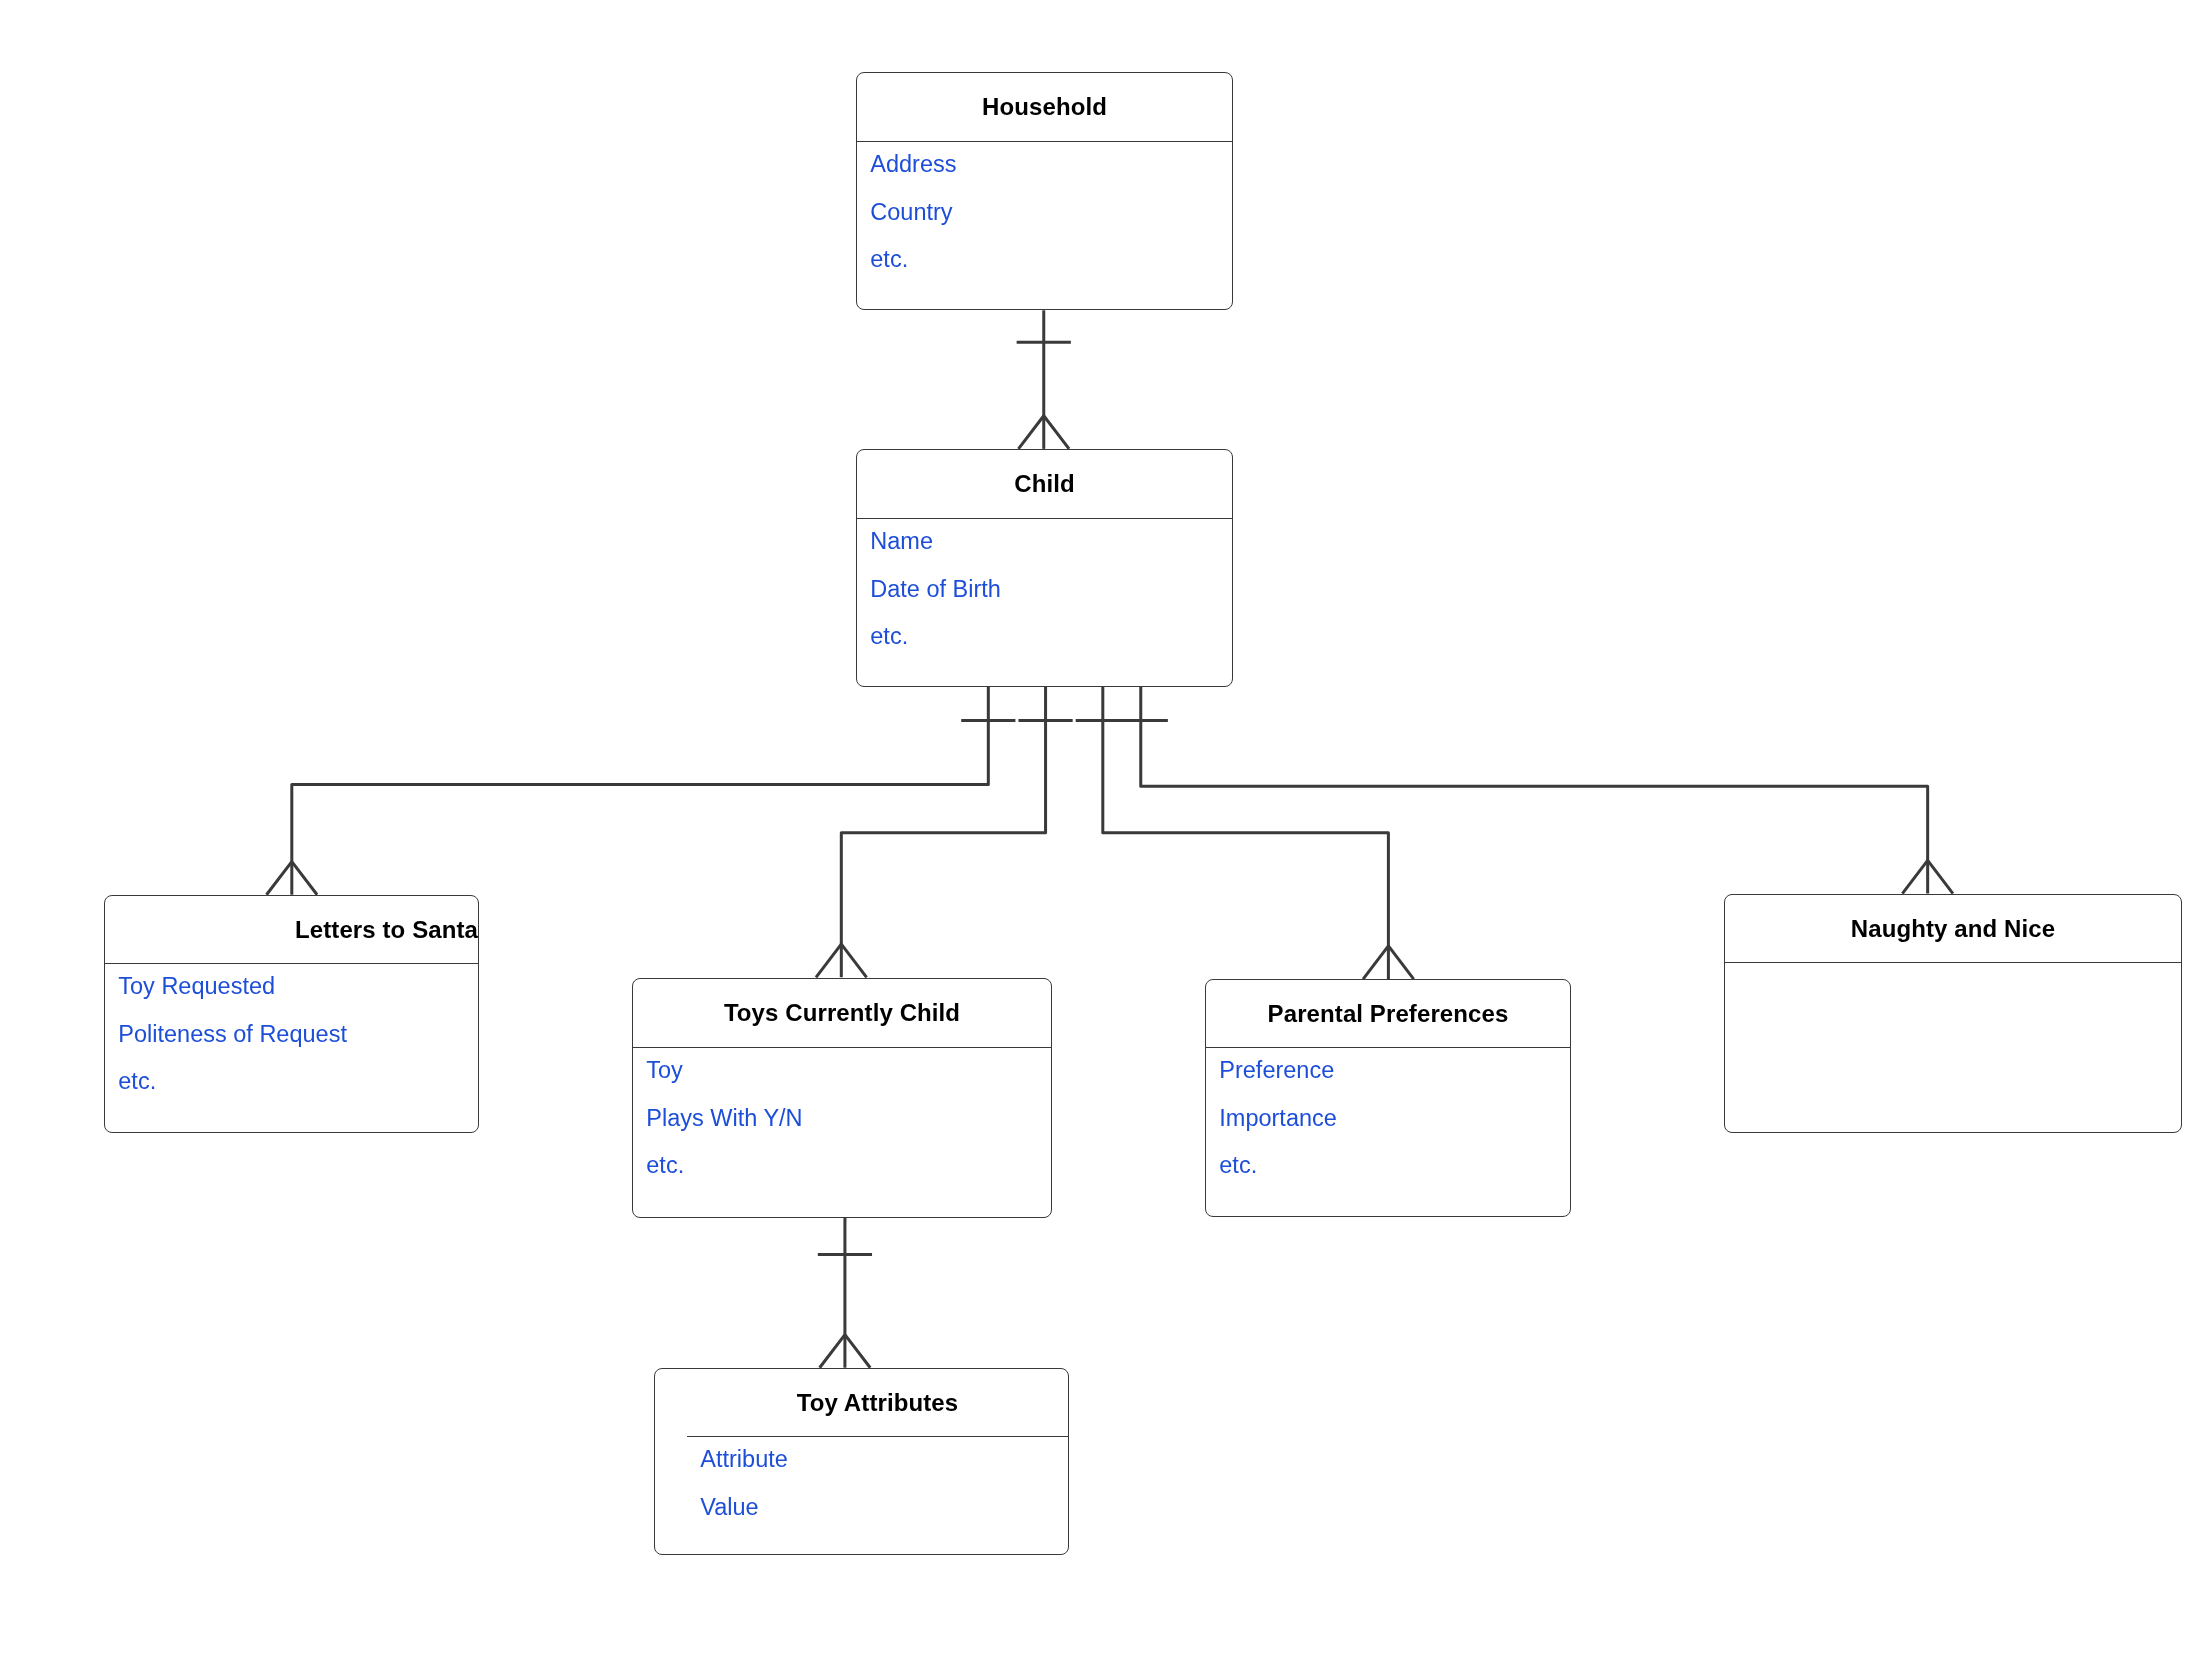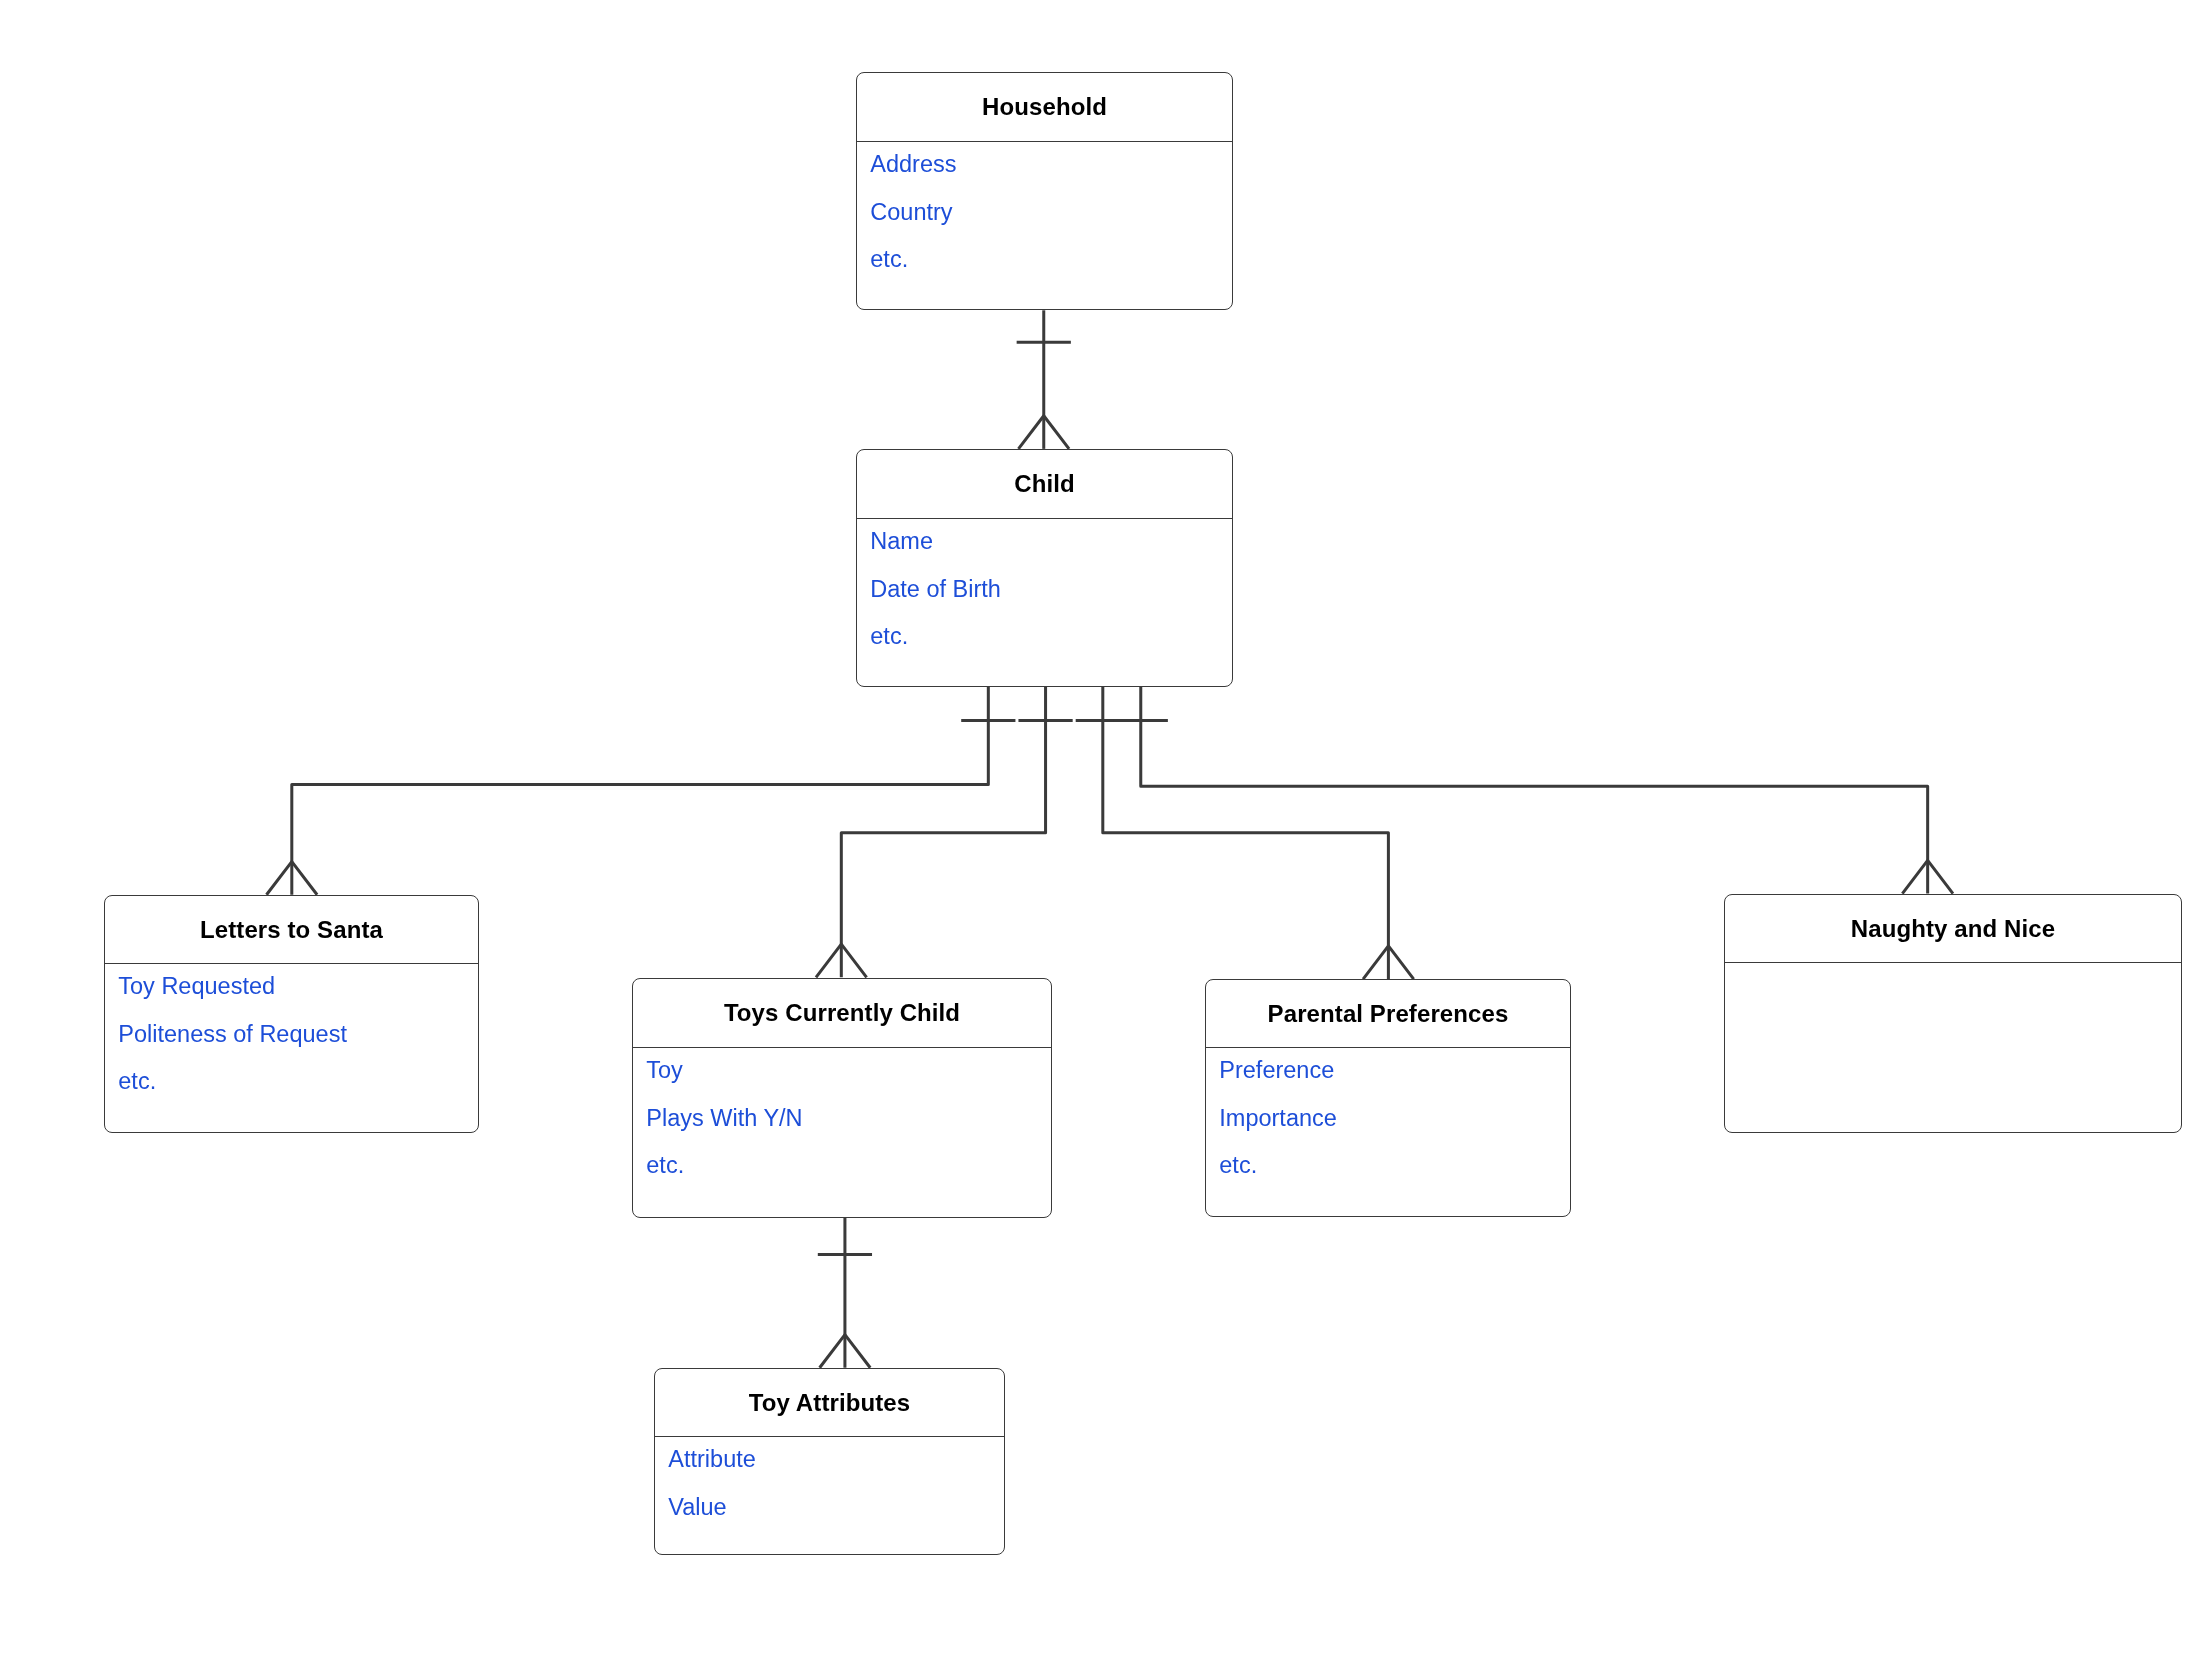--- a/index.html
+++ b/index.html
@@ -127,21 +127,21 @@
       <span class="entity-title">Child</span>
     </div>
     <div class="entity-body">
       <div class="attr">Name</div>
       <div class="attr">Date of Birth</div>
       <div class="attr">etc.</div>
     </div>
   </div>
 
   <div class="entity" style="left:104px; top:895px; width:375px; height:238px;">
-    <div class="entity-header" style="height:68px;">
+    <div class="entity-header" style="height:68px;justify-content:flex-end;">
       <span class="entity-title">Letters to Santa</span>
     </div>
     <div class="entity-body">
       <div class="attr">Toy Requested</div>
       <div class="attr">Politeness of Request</div>
       <div class="attr">etc.</div>
     </div>
   </div>
 
   <div class="entity" style="left:632px; top:978px; width:420px; height:240px;">
@@ -165,21 +165,21 @@
       <div class="attr">etc.</div>
     </div>
   </div>
 
   <div class="entity" style="left:1724px; top:894px; width:458px; height:239px;">
     <div class="entity-header" style="height:68px;">
       <span class="entity-title">Naughty and Nice</span>
     </div>
   </div>
 
-  <div class="entity" style="left:654px; top:1368px; width:351px; height:187px;">
+  <div class="entity" style="left:654px; top:1368px; width:415px; height:187px;padding-left:32px;">
     <div class="entity-header" style="height:68px;">
       <span class="entity-title">Toy Attributes</span>
     </div>
     <div class="entity-body">
       <div class="attr">Attribute</div>
       <div class="attr">Value</div>
     </div>
   </div>
 
 </div>

